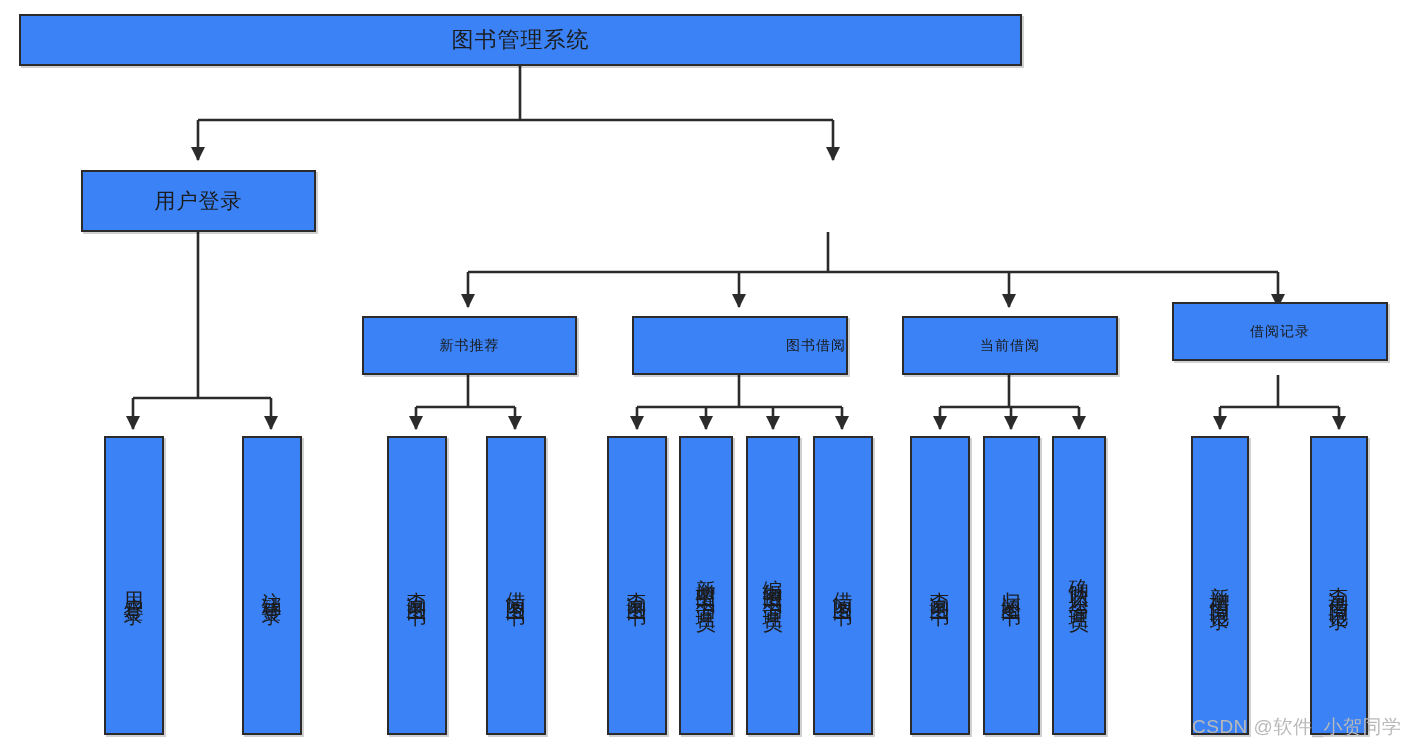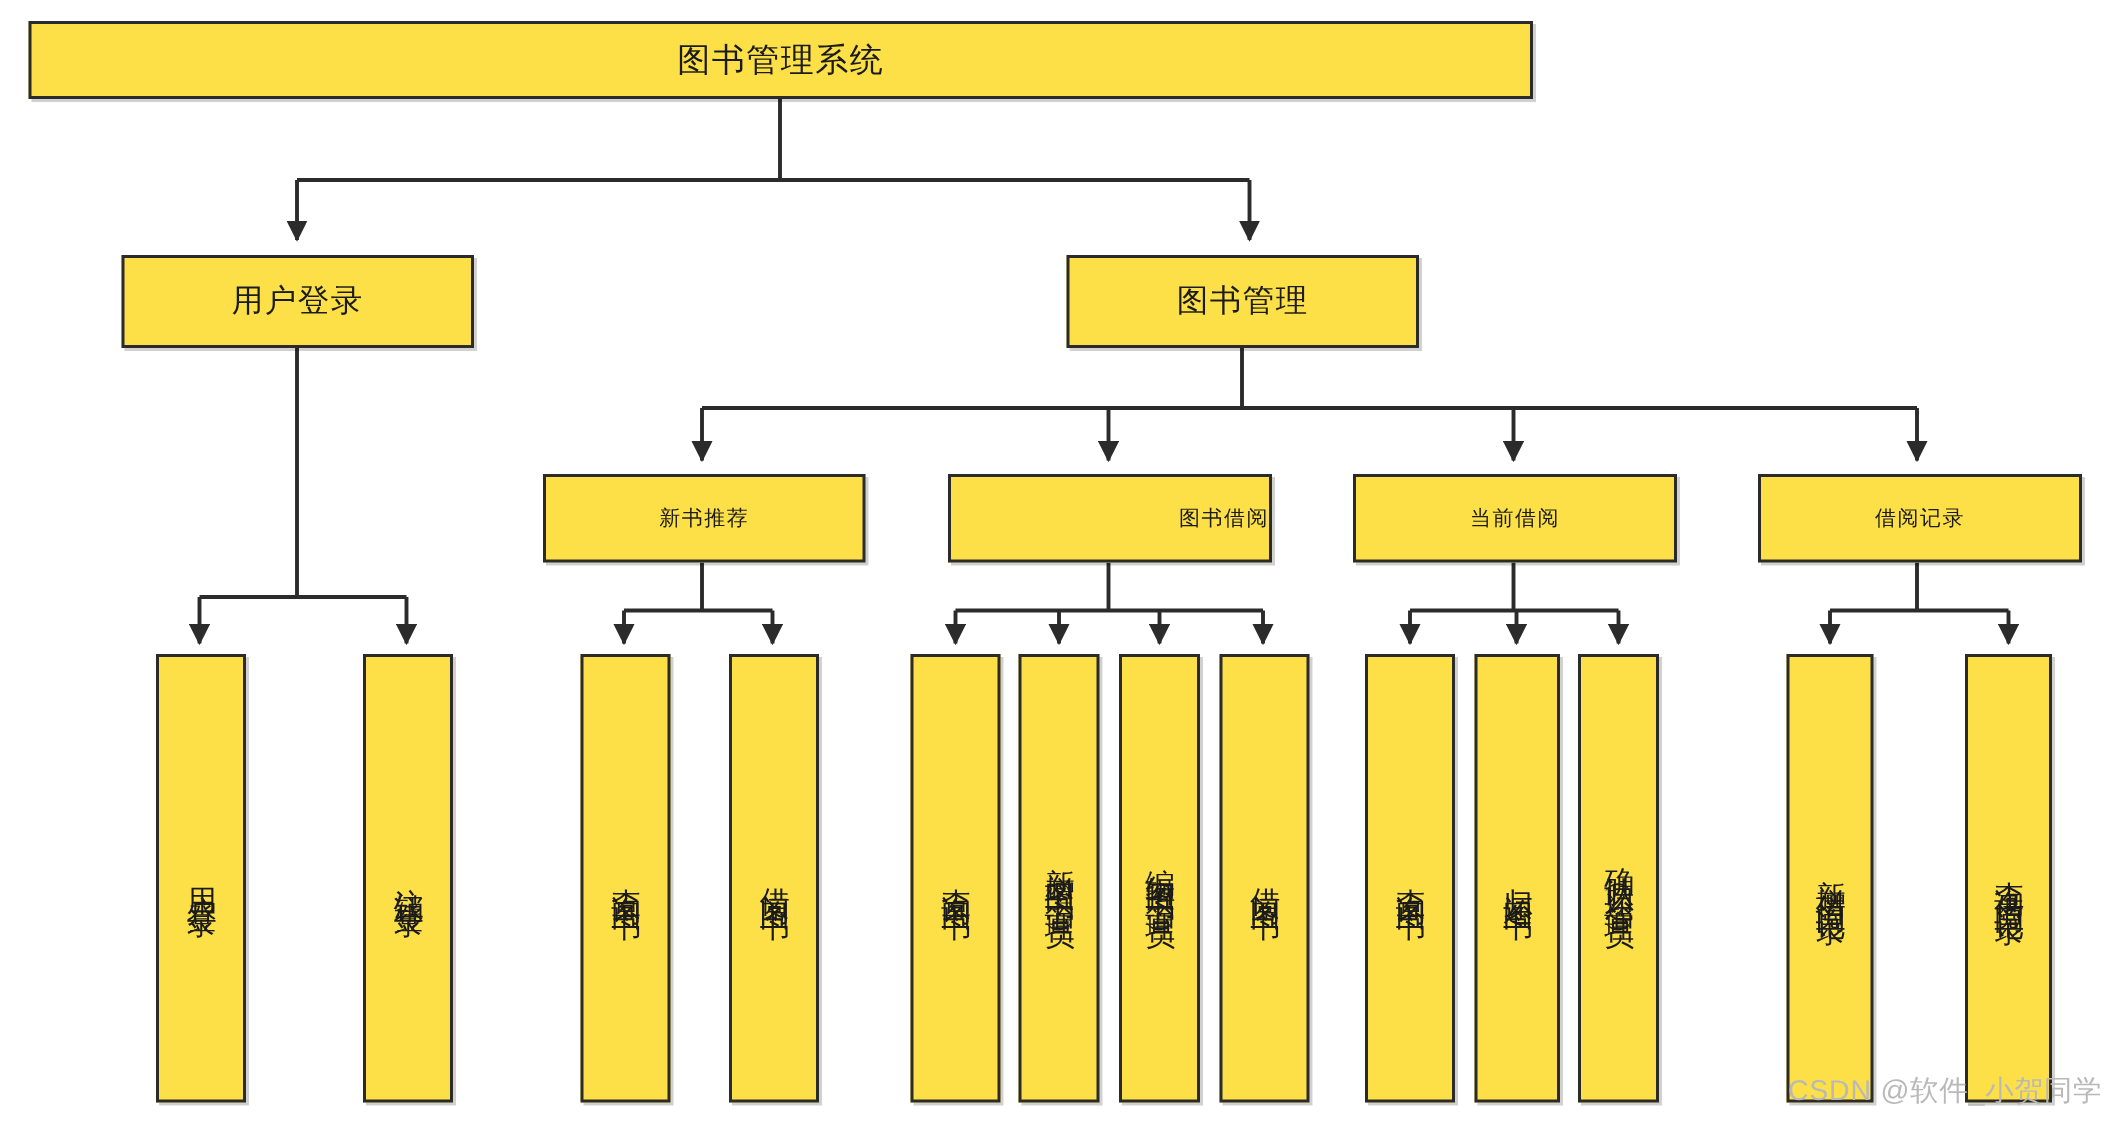--- a/index.html
+++ b/index.html
@@ -20,21 +20,21 @@
     position: absolute;
     left: 0;
     top: 0;
     width: 1405px;
     height: 747px;
     pointer-events: none;
   }
   .node {
     position: absolute;
     box-sizing: border-box;
-    background: #fde047;
+    background: #3b82f6;
     border: 2.5px solid #2b2b2b;
     display: flex;
     align-items: center;
     justify-content: center;
     box-shadow: 2px 2px 0 rgba(0,0,0,0.18);
   }
   .node .label {
     color: #1b1b1b;
     font-size: 22px;
     line-height: 1.15;
@@ -133,34 +133,31 @@
     </g>
   </svg>
 
   <div class="node root" style="left:19px; top:14px; width:1003px; height:52px;">
     <span class="label">图书管理系统</span>
   </div>
 
   <div class="node lvl2" style="left:81px; top:170px; width:235px; height:62px;">
     <span class="label">用户登录</span>
   </div>
-  <div class="node lvl2" style="left:711px; top:170px; width:235px; height:62px;">
-    <span class="label">图书管理</span>
-  </div>
 
   <div class="node lvl3" style="left:362px; top:316px; width:215px; height:59px;">
     <span class="label">新书推荐</span>
   </div>
   <div class="node lvl3" style="left:632px; top:316px; width:216px; height:59px;justify-content:flex-end;">
     <span class="label">图书借阅</span>
   </div>
   <div class="node lvl3" style="left:902px; top:316px; width:216px; height:59px;">
     <span class="label">当前借阅</span>
   </div>
-  <div class="node lvl3" style="left:1172px; top:316px; width:216px; height:59px;">
+  <div class="node lvl3" style="left:1172px; top:302px; width:216px; height:59px;">
     <span class="label">借阅记录</span>
   </div>
 
   <div class="node leaf" style="left:104px; top:436px; width:60px; height:299px;">
     <span class="label">用户登录</span>
   </div>
   <div class="node leaf" style="left:242px; top:436px; width:60px; height:299px;">
     <span class="label">注销登录</span>
   </div>
 

